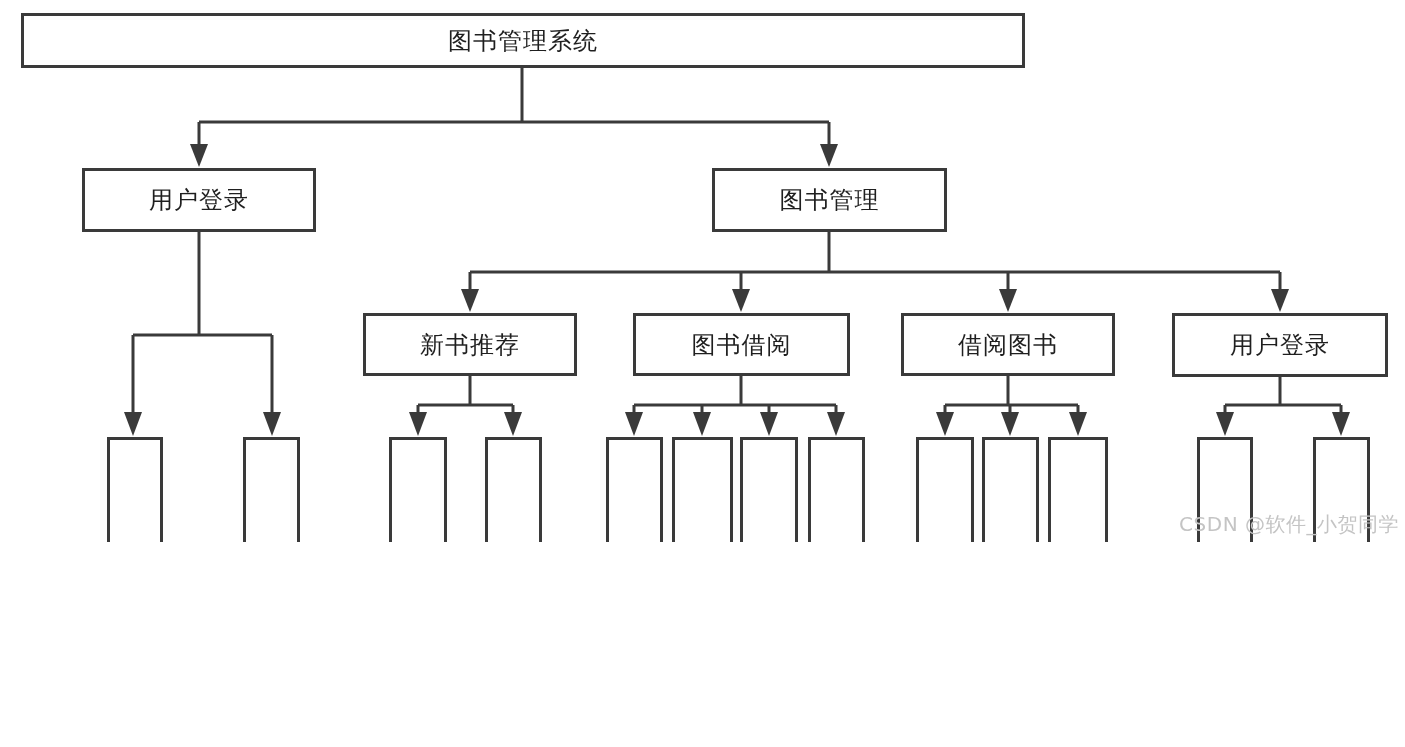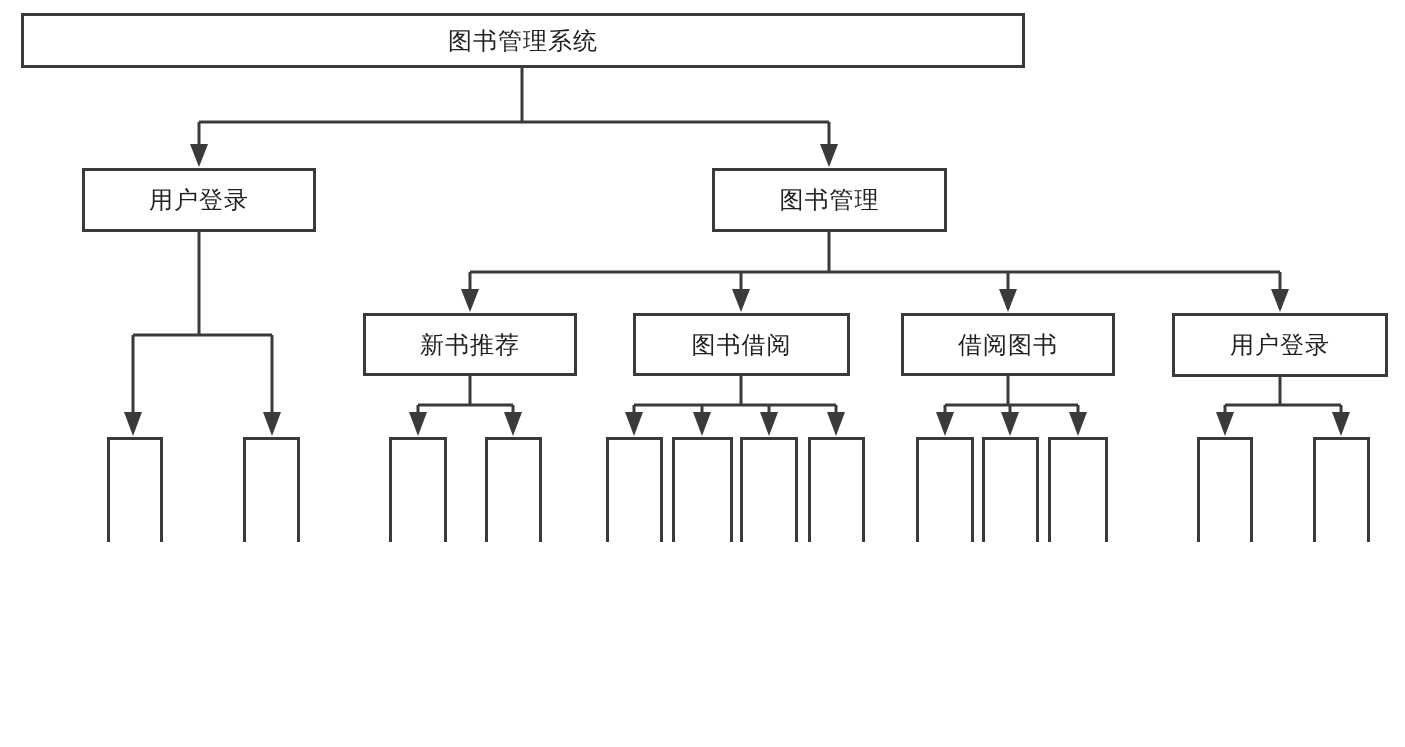--- a/index.html
+++ b/index.html
@@ -159,14 +159,15 @@
     <span class="v-label">确认归还（管理员）</span>
   </div>
 
   <div class="box" style="left:1197px;top:437px;width:56px;height:298px;">
     <span class="v-label">新增借阅记录</span>
   </div>
   <div class="box" style="left:1313px;top:437px;width:57px;height:298px;">
     <span class="v-label">查询借阅记录</span>
   </div>
 
+  <div class="watermark">CSDN @软件_小贺同学</div>
 
 </div>
 
 </body></html>

